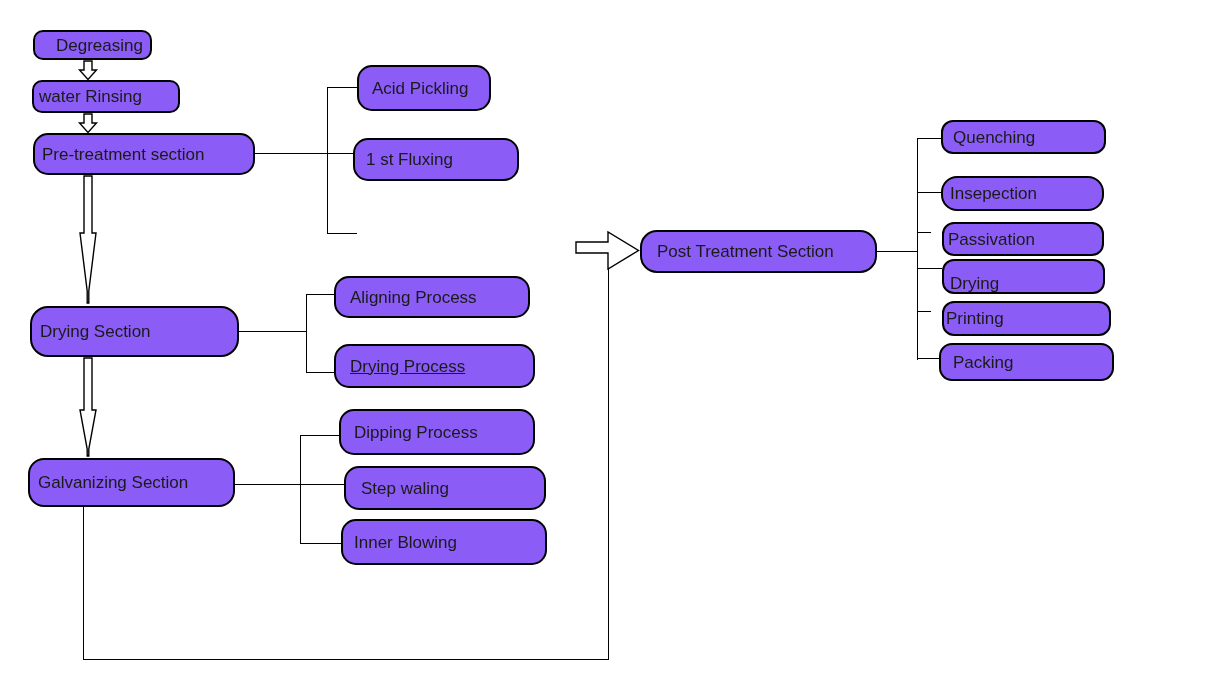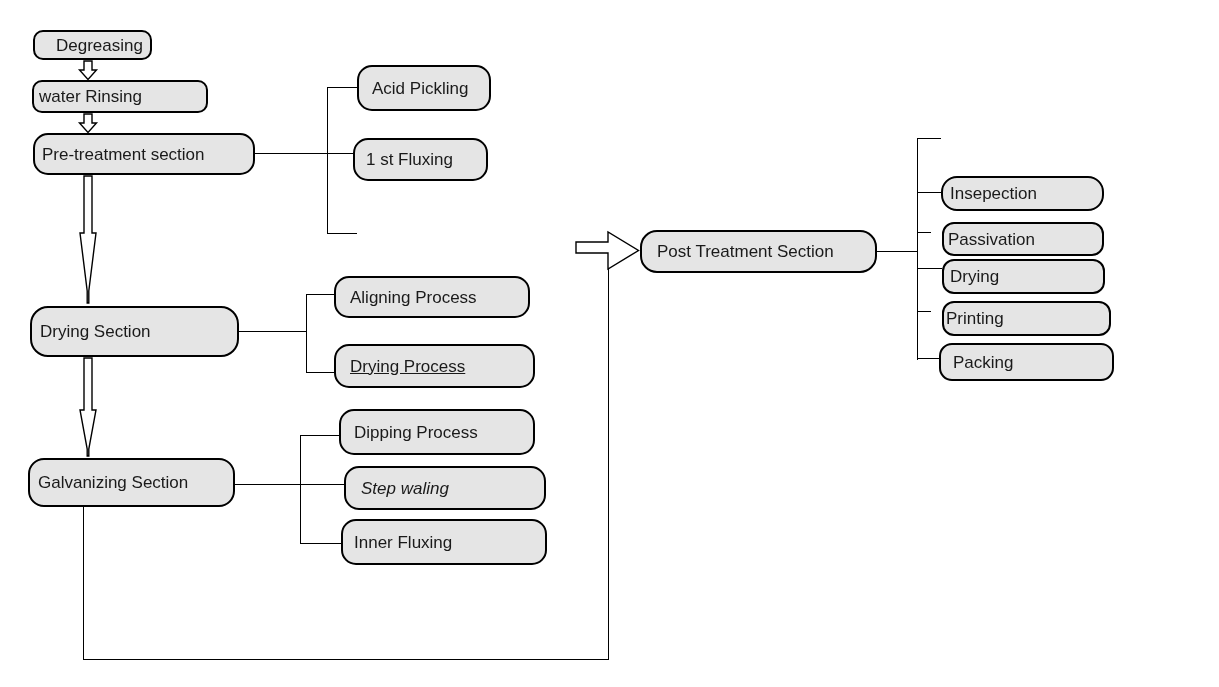--- a/index.html
+++ b/index.html
@@ -16,48 +16,48 @@
     overflow: hidden;
   }
   #wires {
     position: absolute;
     left: 0;
     top: 0;
   }
   .node {
     position: absolute;
     box-sizing: border-box;
-    background: #e5e5e5;
+    background: #8b5cf6;
     border: 2px solid #000000;
     display: flex;
     align-items: center;
     font-size: 17px;
     color: #1a1a1a;
     white-space: nowrap;
     line-height: 1;
   }
   
   #n-degreasing { left:33px;  top:30px;  width:119px; height:30px; border-radius:10px; padding-left:21px; }
-  #n-water      { left:32px;  top:80px;  width:176px; height:33px; border-radius:10px; padding-left:5px;  }
+  #n-water      { left:32px;  top:80px;  width:148px; height:33px; border-radius:10px; padding-left:5px;  }
   #n-pretreat   { left:33px;  top:133px; width:222px; height:42px; border-radius:15px; padding-left:7px;  }
   #n-acid       { left:357px; top:65px;  width:134px; height:46px; border-radius:15px; padding-left:13px; }
-  #n-flux1      { left:353px; top:138px; width:135px; height:43px; border-radius:15px; padding-left:11px; }
+  #n-flux1      { left:353px; top:138px; width:166px; height:43px; border-radius:15px; padding-left:11px; }
   #n-flux2      { left:357px; top:211px; width:164px; height:45px; border-radius:14px; padding-left:10px; }
   #n-dryingsec  { left:30px;  top:306px; width:209px; height:51px; border-radius:18px; padding-left:8px;  }
   #n-align      { left:334px; top:276px; width:196px; height:42px; border-radius:15px; padding-left:14px; }
   #n-dryproc    { left:334px; top:344px; width:201px; height:44px; border-radius:15px; padding-left:14px;text-decoration:underline; }
   #n-galv       { left:28px;  top:458px; width:207px; height:49px; border-radius:16px; padding-left:8px;  }
   #n-dip        { left:339px; top:409px; width:196px; height:46px; border-radius:15px; padding-left:13px; }
-  #n-step       { left:344px; top:466px; width:202px; height:44px; border-radius:15px; padding-left:15px;font-style:italic; }
+  #n-step       { left:344px; top:466px; width:202px; height:44px; border-radius:15px; padding-left:15px; }
   #n-inner      { left:341px; top:519px; width:206px; height:46px; border-radius:15px; padding-left:11px; }
   #n-post       { left:640px; top:230px; width:237px; height:43px; border-radius:17px; padding-left:15px; }
   #n-quench     { left:941px; top:120px; width:165px; height:34px; border-radius:12px; padding-left:10px; }
   #n-insep      { left:941px; top:176px; width:163px; height:35px; border-radius:16px; padding-left:7px;  }
   #n-passiv     { left:942px; top:222px; width:162px; height:34px; border-radius:12px; padding-left:4px;  }
-  #n-dry        { left:942px; top:259px; width:163px; height:35px; border-radius:12px; padding-left:6px;  }
+  #n-dry        { left:942px; top:259px; width:163px; height:35px; border-radius:12px; padding-left:6px;align-items:flex-end;  }
   #n-print      { left:942px; top:301px; width:169px; height:35px; border-radius:12px; padding-left:2px;  }
   #n-pack       { left:939px; top:343px; width:175px; height:38px; border-radius:13px; padding-left:12px; }
 </style>
 </head>
 <body>
 
 <div id="canvas">
 
   <svg id="wires" width="1219" height="687" viewBox="0 0 1219 687">
     <g stroke="#000000" stroke-width="1.2" shape-rendering="crispEdges">
@@ -133,24 +133,27 @@
   <div class="node" id="n-galv">
     <span>Galvanizing Section</span>
   </div>
   <div class="node" id="n-dip">
     <span>Dipping Process</span>
   </div>
   <div class="node" id="n-step">
     <span>Step waling</span>
   </div>
   <div class="node" id="n-inner">
-    <span>Inner Fluxing</span>
+    <span>Inner Blowing</span>
   </div>
   <div class="node" id="n-post">
     <span>Post Treatment Section</span>
+  </div>
+  <div class="node" id="n-quench">
+    <span>Quenching</span>
   </div>
   <div class="node" id="n-insep">
     <span>Insepection</span>
   </div>
   <div class="node" id="n-passiv">
     <span>Passivation</span>
   </div>
   <div class="node" id="n-dry">
     <span>Drying</span>
   </div>

